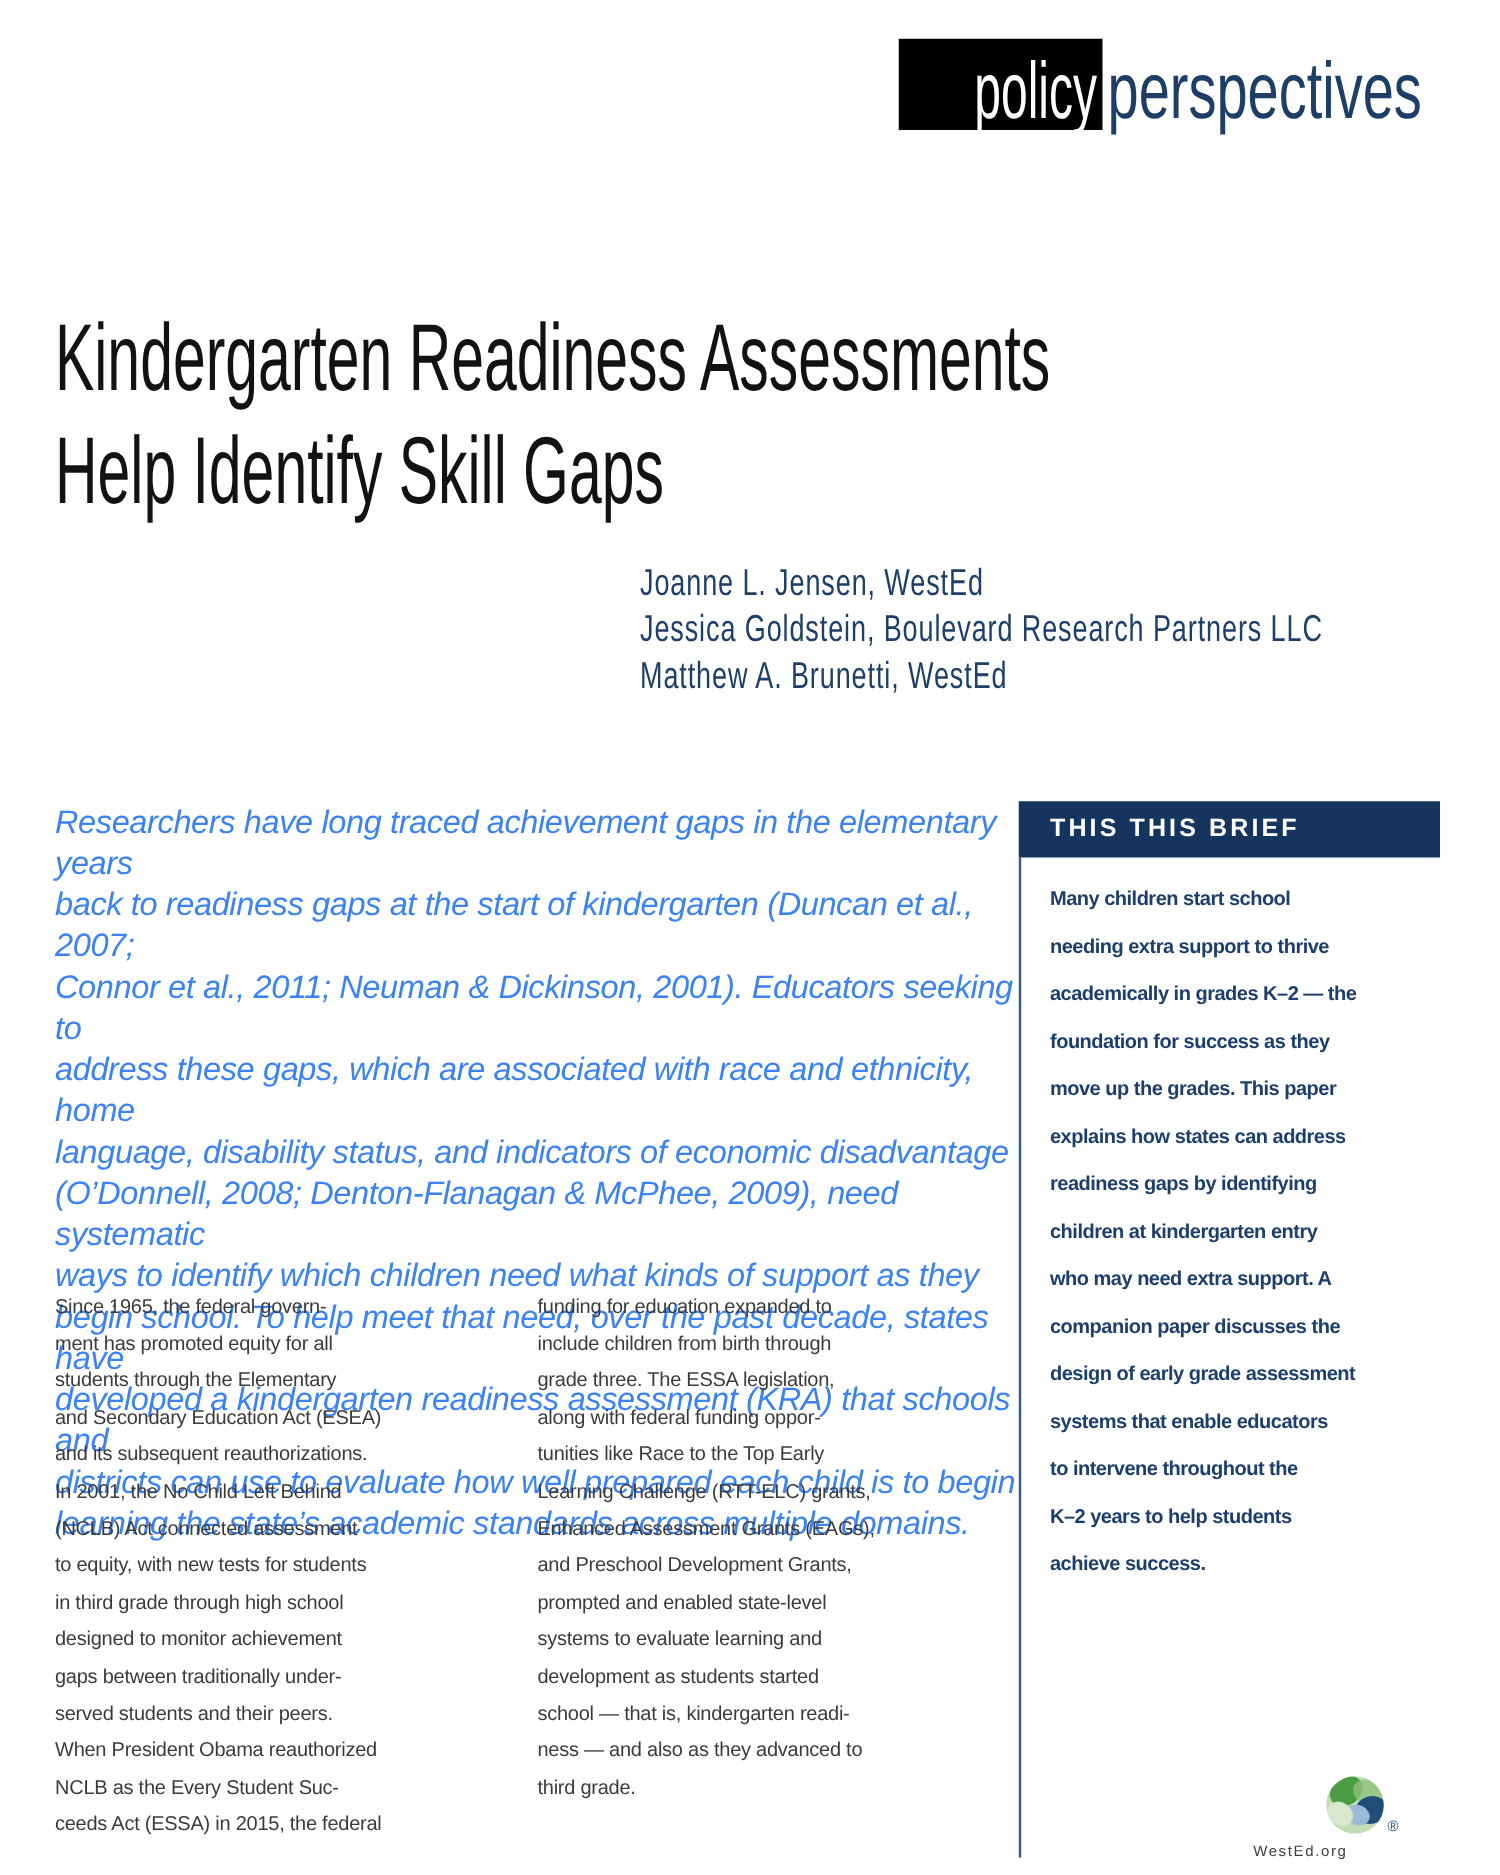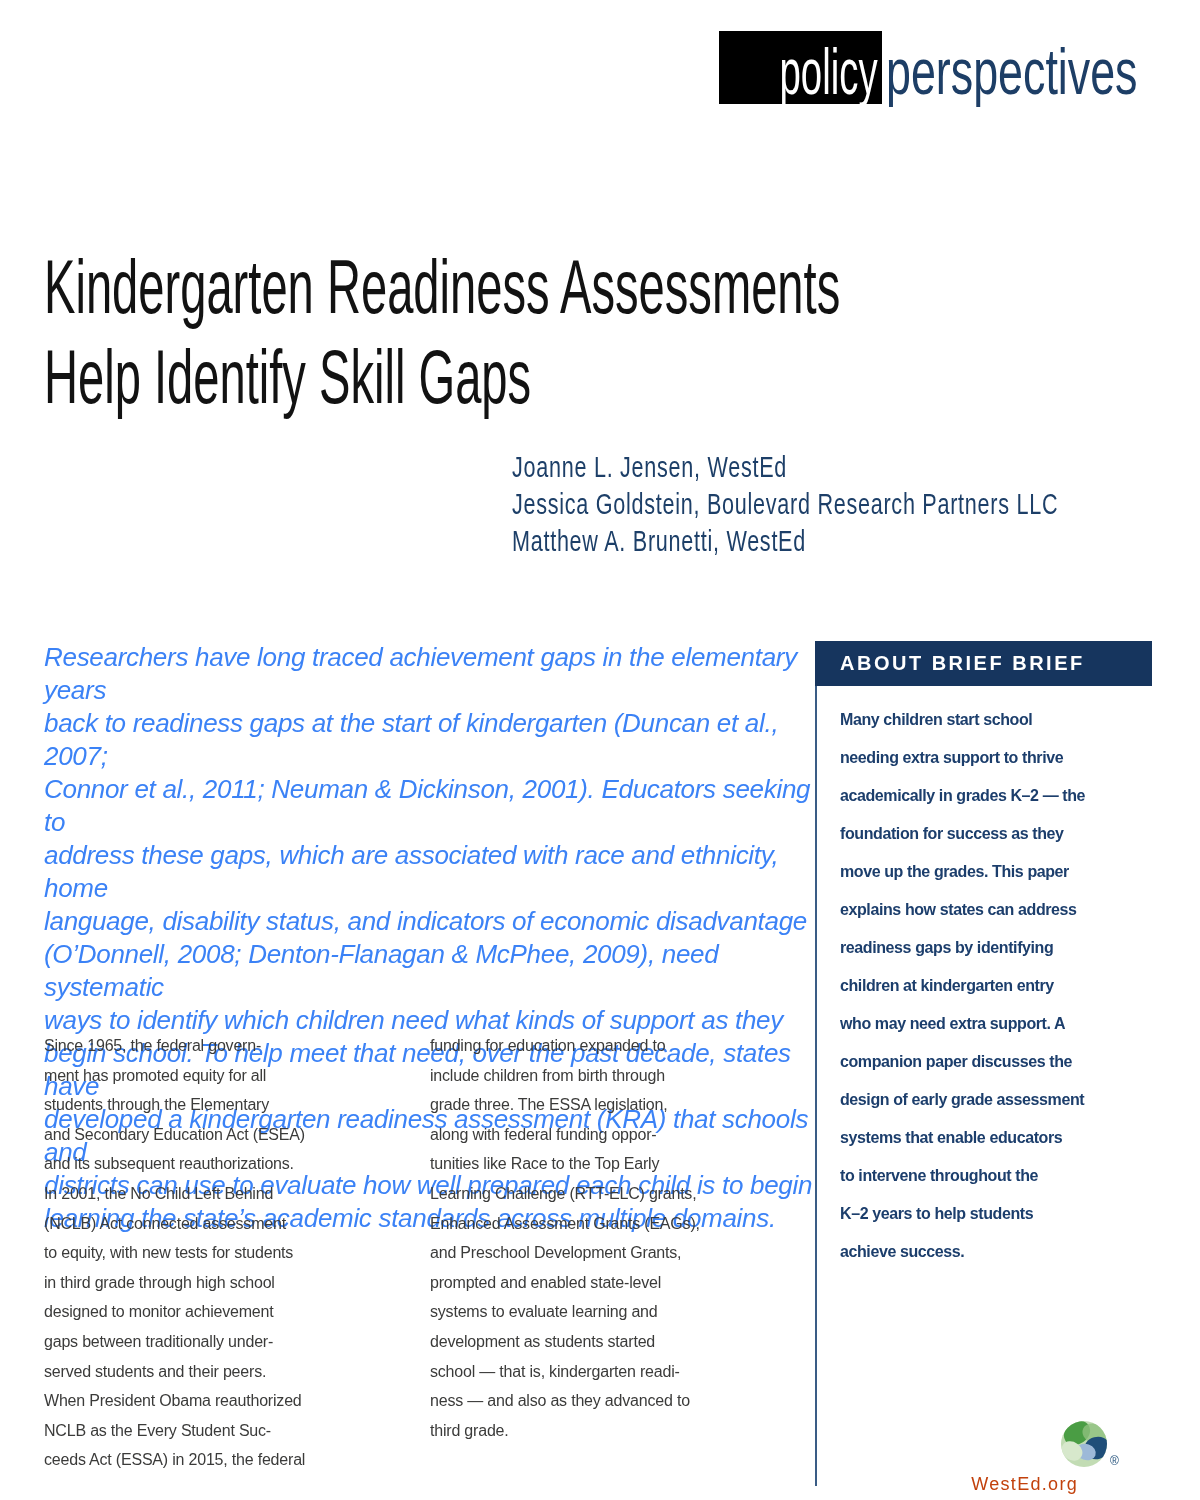--- a/index.html
+++ b/index.html
@@ -98,21 +98,21 @@
   }
   .brand-west { color: #1f4e79; }
   .brand-ed   { color: #6bbf4a; }
   .brand-globe { position: absolute; left: 208px; top: 12px; width: 48px; height: 48px; }
   .brand-reg {
     position: absolute; left: 258px; top: 46px;
     font-size: 12px; color: #1f4e79;
   }
   .brand-url {
     position: absolute; right: 74px; top: 66px;
-    font-size: 18px; letter-spacing: 1.3px; color: #c2410c;
+    font-size: 12px; letter-spacing: 1.3px; color: #404040;
     text-decoration: none; white-space: nowrap; margin-left: 24px;
   }
 </style>
 </head>
 <body>
 
 <div class="page">
 
   <div class="masthead-box">
     <span class="logo-policy">policy</span>
@@ -166,21 +166,21 @@
 Enhanced Assessment Grants (EAGs),
 and Preschool Development Grants,
 prompted and enabled state-level
 systems to evaluate learning and
 development as students started
 school — that is, kindergarten readi-
 ness — and also as they advanced to
 third grade.</div>
 
   <div class="sidebar-header">
-    <span>ABOUT BRIEF BRIEF</span>
+    <span>THIS THIS BRIEF</span>
   </div>
   <div class="sidebar-rule"></div>
   <div class="sidebar-body">Many children start school
 needing extra support to thrive
 academically in grades K–2 — the
 foundation for success as they
 move up the grades. This paper
 explains how states can address
 readiness gaps by identifying
 children at kindergarten entry

